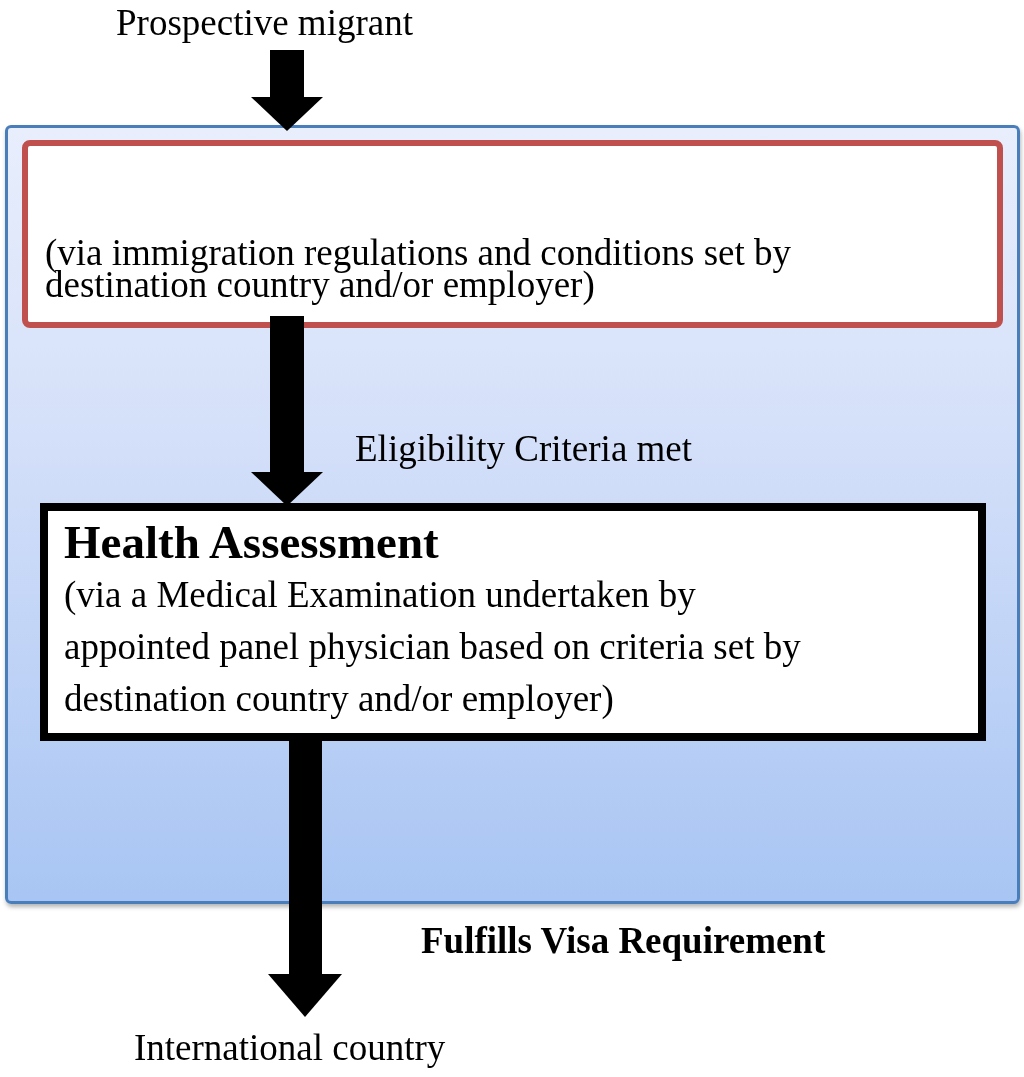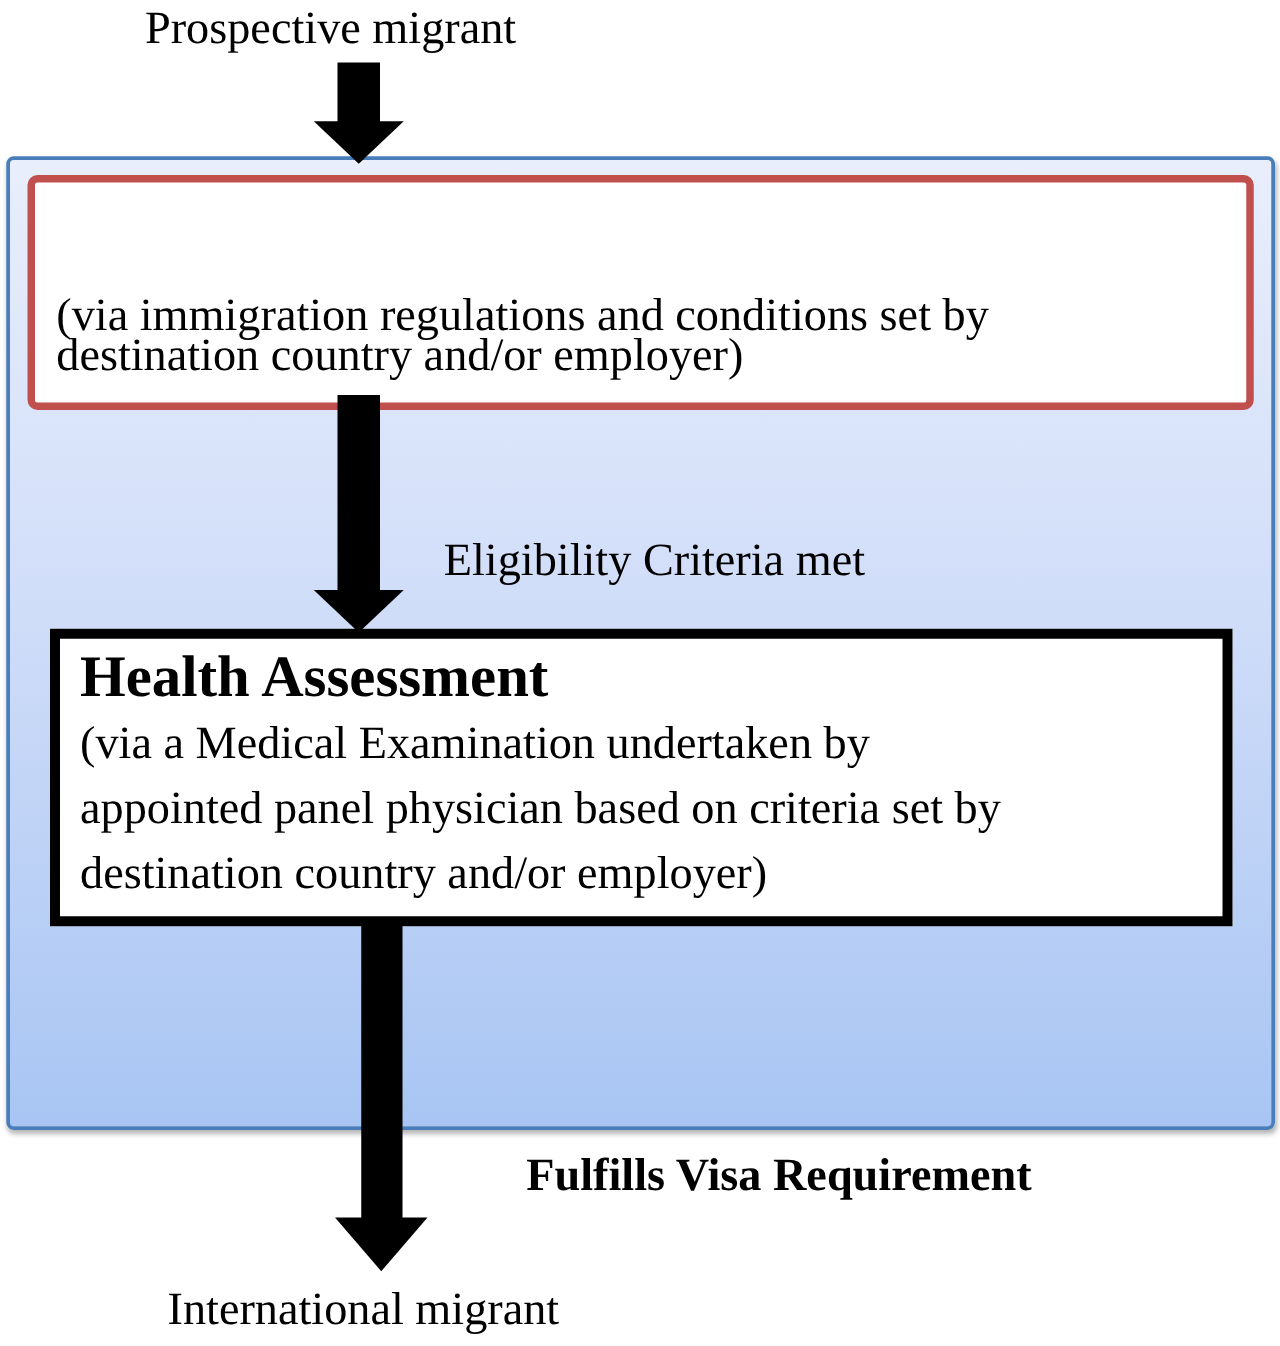--- a/index.html
+++ b/index.html
@@ -121,15 +121,15 @@
   <div class="txt health-body2">appointed panel physician based on criteria set by</div>
   <div class="txt health-body1">(via a Medical Examination undertaken by</div>
   <div class="txt health-body3">destination country and/or employer)</div>
 
   <div>
     <div class="shaft a3-shaft"></div>
     <div class="head a3-head"></div>
   </div>
   <div class="txt visa-label">Fulfills Visa Requirement</div>
 
-  <div class="txt bottom-label">International migrant</div>
+  <div class="txt bottom-label">International country</div>
 
 </div>
 
 </body></html>

